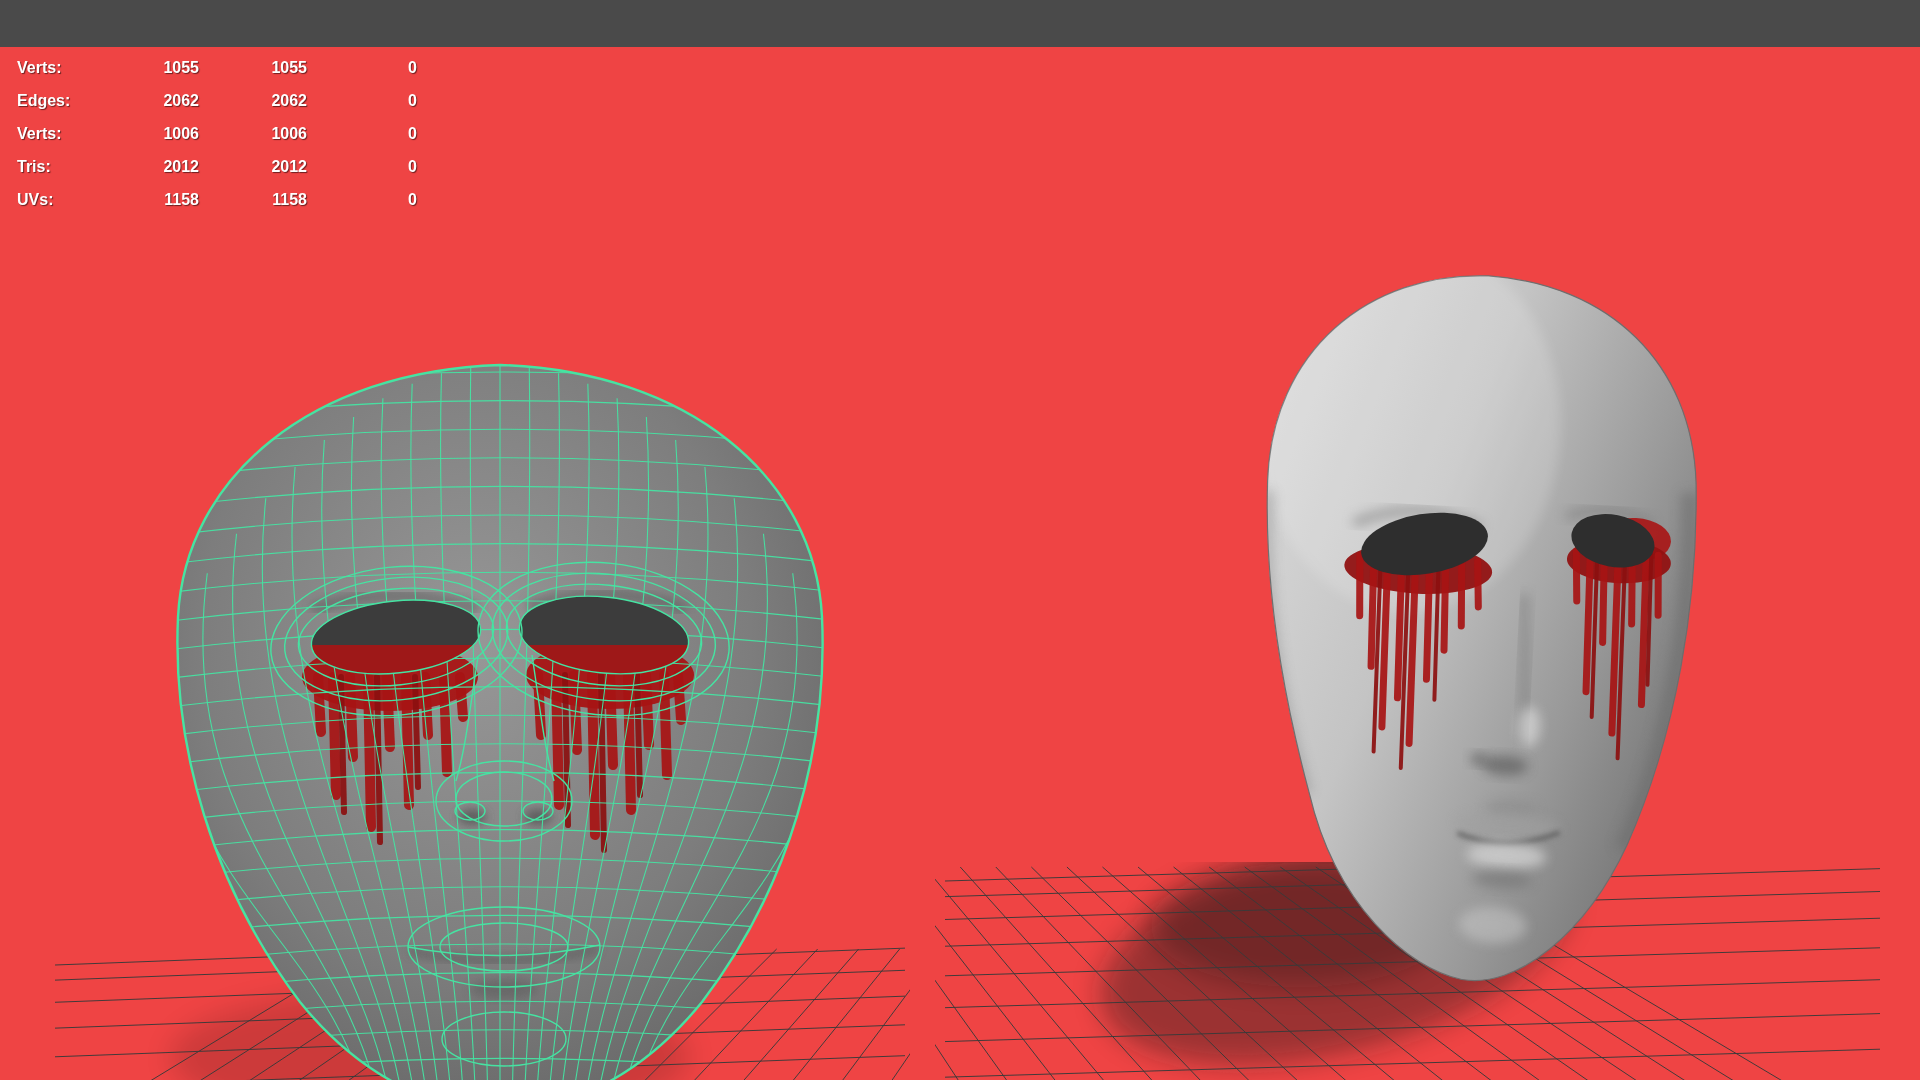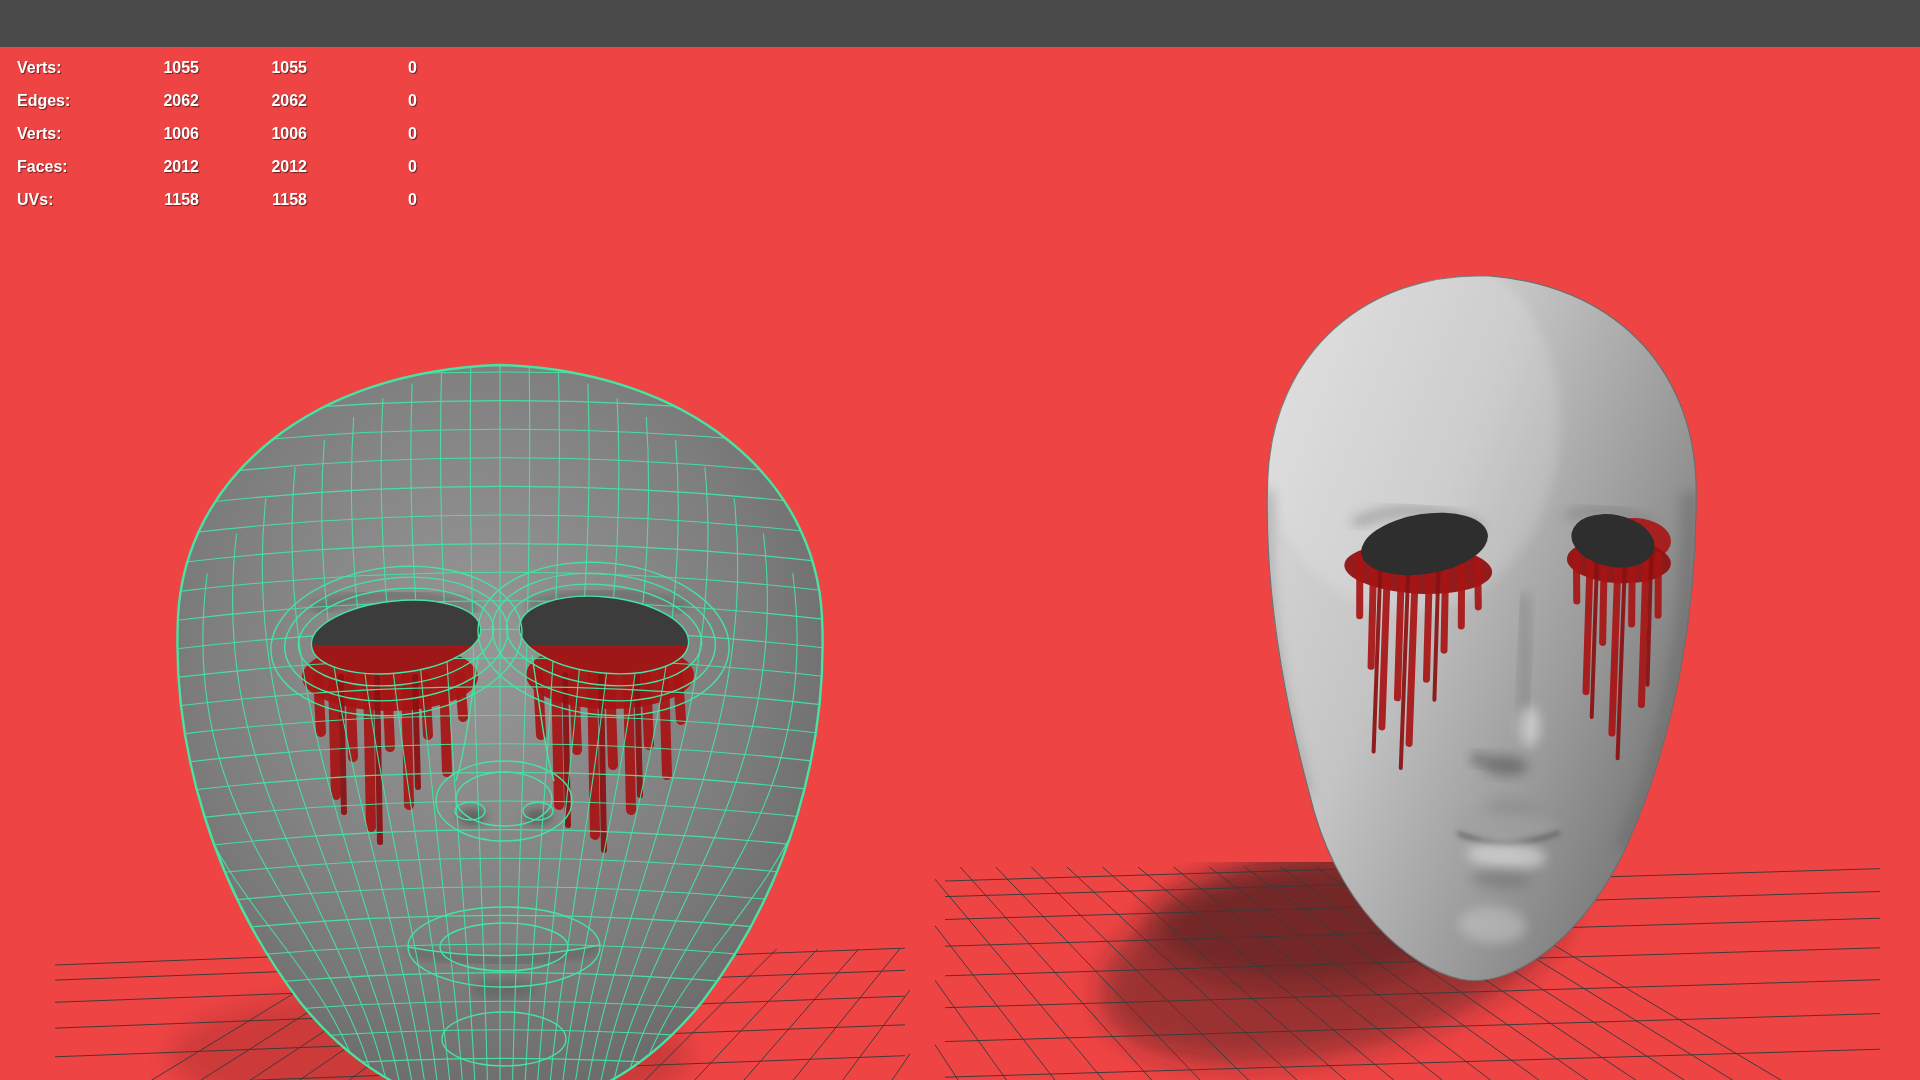--- a/index.html
+++ b/index.html
@@ -46,21 +46,21 @@
       <span class="hud-num">2062</span>
       <span class="hud-num">0</span>
     </div>
     <div class="hud-row">
       <span class="hud-label">Verts:</span>
       <span class="hud-num">1006</span>
       <span class="hud-num">1006</span>
       <span class="hud-num">0</span>
     </div>
     <div class="hud-row">
-      <span class="hud-label">Faces:</span>
+      <span class="hud-label">Tris:</span>
       <span class="hud-num">2012</span>
       <span class="hud-num">2012</span>
       <span class="hud-num">0</span>
     </div>
     <div class="hud-row">
       <span class="hud-label">UVs:</span>
       <span class="hud-num">1158</span>
       <span class="hud-num">1158</span>
       <span class="hud-num">0</span>
     </div>

